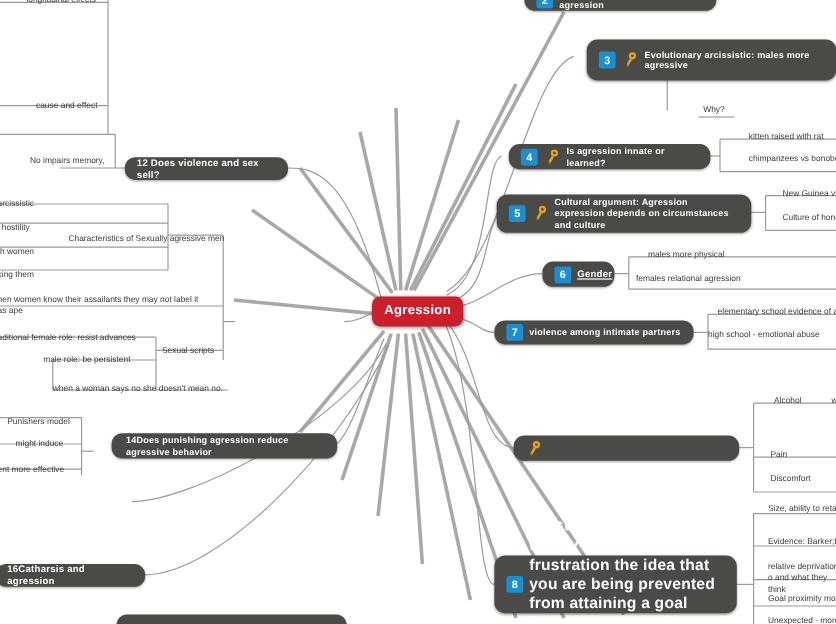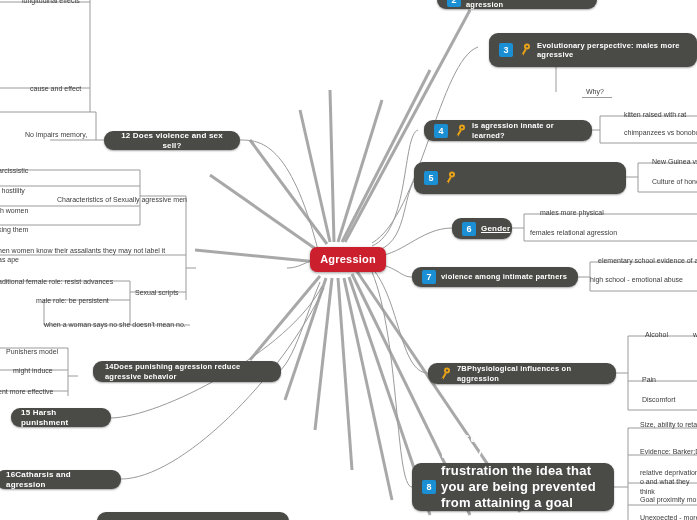--- a/index.html
+++ b/index.html
@@ -205,21 +205,21 @@
   </div>
 
   <div class="node dark" style="left:489px;top:33px;width:208px;height:34px;">
     <span class="badge">3</span>
     <svg class="keyicon" viewBox="0 0 13 14">
         <circle cx="9" cy="3.5" r="3" fill="#e8a317"></circle>
         <circle cx="9" cy="3.5" r="1.1" fill="#4a4a47"></circle>
         <path d="M7 5.5 L3.5 11.5 L5.2 12.6 L8.6 6.8 Z" fill="#e8a317"></path>
         <path d="M3.2 10.6 L5 11.8" stroke="#4a4a47" stroke-width="1"></path>
       </svg>
-    <span class="ntext" style="font-size:7.5px;">Evolutionary perspective: males more agressive</span>
+    <span class="ntext" style="font-size:7.5px;">Evolutionary arcissistic: males more agressive</span>
   </div>
 
   <div class="node dark" style="left:424px;top:120px;width:168px;height:21px;">
     <span class="badge">4</span>
     <svg class="keyicon" viewBox="0 0 13 14">
         <circle cx="9" cy="3.5" r="3" fill="#e8a317"></circle>
         <circle cx="9" cy="3.5" r="1.1" fill="#4a4a47"></circle>
         <path d="M7 5.5 L3.5 11.5 L5.2 12.6 L8.6 6.8 Z" fill="#e8a317"></path>
         <path d="M3.2 10.6 L5 11.8" stroke="#4a4a47" stroke-width="1"></path>
       </svg>
@@ -227,59 +227,56 @@
   </div>
 
   <div class="node dark" style="left:414px;top:162px;width:212px;height:32px;">
     <span class="badge">5</span>
     <svg class="keyicon" viewBox="0 0 13 14">
         <circle cx="9" cy="3.5" r="3" fill="#e8a317"></circle>
         <circle cx="9" cy="3.5" r="1.1" fill="#4a4a47"></circle>
         <path d="M7 5.5 L3.5 11.5 L5.2 12.6 L8.6 6.8 Z" fill="#e8a317"></path>
         <path d="M3.2 10.6 L5 11.8" stroke="#4a4a47" stroke-width="1"></path>
       </svg>
+    <span class="ntext" style="font-size:7.5px;">Cultural argument: Agression expression depends on circumstances and culture</span>
   </div>
 
   <div class="node dark" style="left:452px;top:218px;width:60px;height:21px;">
     <span class="badge">6</span>
     <span class="ntext" style="font-size:8px;text-decoration:underline;">Gender</span>
   </div>
 
   <div class="node dark" style="left:412px;top:267px;width:166px;height:20px;">
     <span class="badge">7</span>
     <span class="ntext" style="font-size:7.5px;">violence among intimate partners</span>
   </div>
 
   <div class="node dark" style="left:428px;top:363px;width:188px;height:21px;">
     <svg class="keyicon" viewBox="0 0 13 14">
         <circle cx="9" cy="3.5" r="3" fill="#e8a317"></circle>
         <circle cx="9" cy="3.5" r="1.1" fill="#4a4a47"></circle>
         <path d="M7 5.5 L3.5 11.5 L5.2 12.6 L8.6 6.8 Z" fill="#e8a317"></path>
         <path d="M3.2 10.6 L5 11.8" stroke="#4a4a47" stroke-width="1"></path>
       </svg>
-    <span class="ntext" style="font-size:7.5px;">7BPhysiological influences on aggression</span>
   </div>
 
   <div class="node dark" style="left:412px;top:463px;width:202px;height:48px;">
     <span class="badge">8</span>
     <span class="ntext" style="font-size:13px;">Frustration-aggression theory -the idea that frustration the idea that you are being prevented  from attaining a goal increases aggressive response.</span>
   </div>
 
   <div class="node dark" style="left:104px;top:131px;width:136px;height:19px;justify-content:center;">
-    <span class="ntext" style="font-size:8px;text-align:center;">12 Does violence and sex sell?</span>
+    <span class="ntext" style="font-size:8px;">12 Does violence and sex sell?</span>
   </div>
 
 
   <div class="node dark" style="left:93px;top:361px;width:188px;height:21px;">
     <span class="ntext" style="font-size:7.5px;padding-left:2px;">14Does punishing agression reduce agressive behavior</span>
   </div>
 
-  <div class="node dark" style="left:11px;top:408px;width:100px;height:19px;justify-content:center;">
-    <span class="ntext" style="font-size:8px;">15 Harsh punishment</span>
-  </div>
 
   <div class="node dark" style="left:-4px;top:470px;width:125px;height:19px;justify-content:center;">
     <span class="ntext" style="font-size:8px;">16Catharsis and agression</span>
   </div>
 
   <div class="node dark" style="left:97px;top:512px;width:192px;height:20px;justify-content:center;">
     <span class="ntext" style="font-size:8px;"></span>
   </div>
 
   <div class="leaf" style="left:586px;top:87px;">Why?</div>

